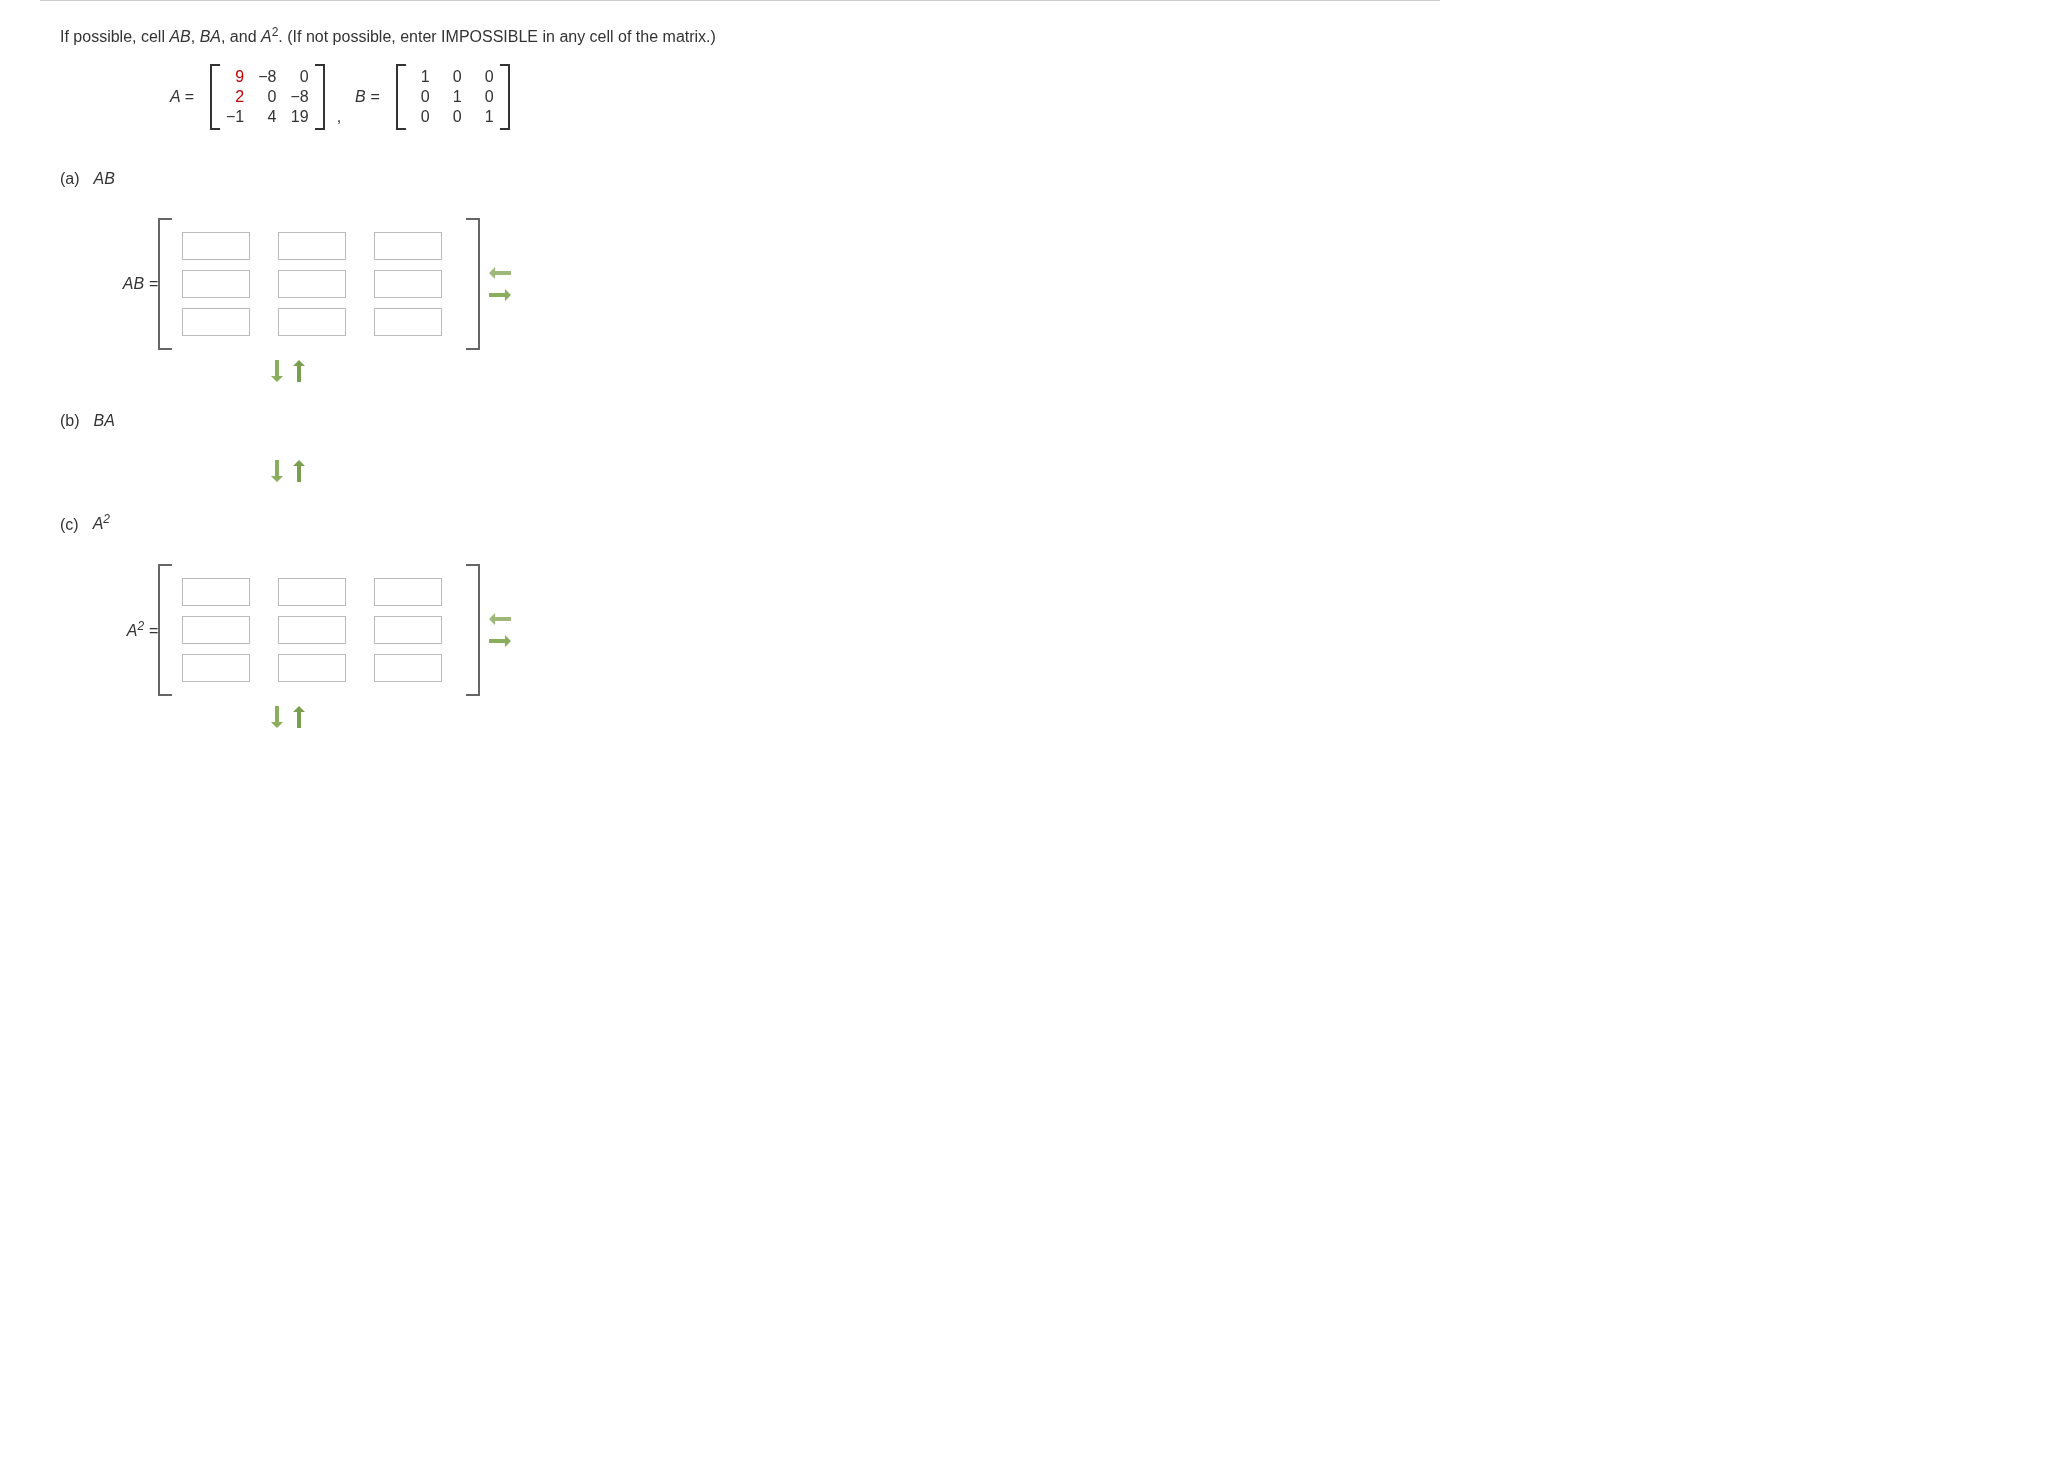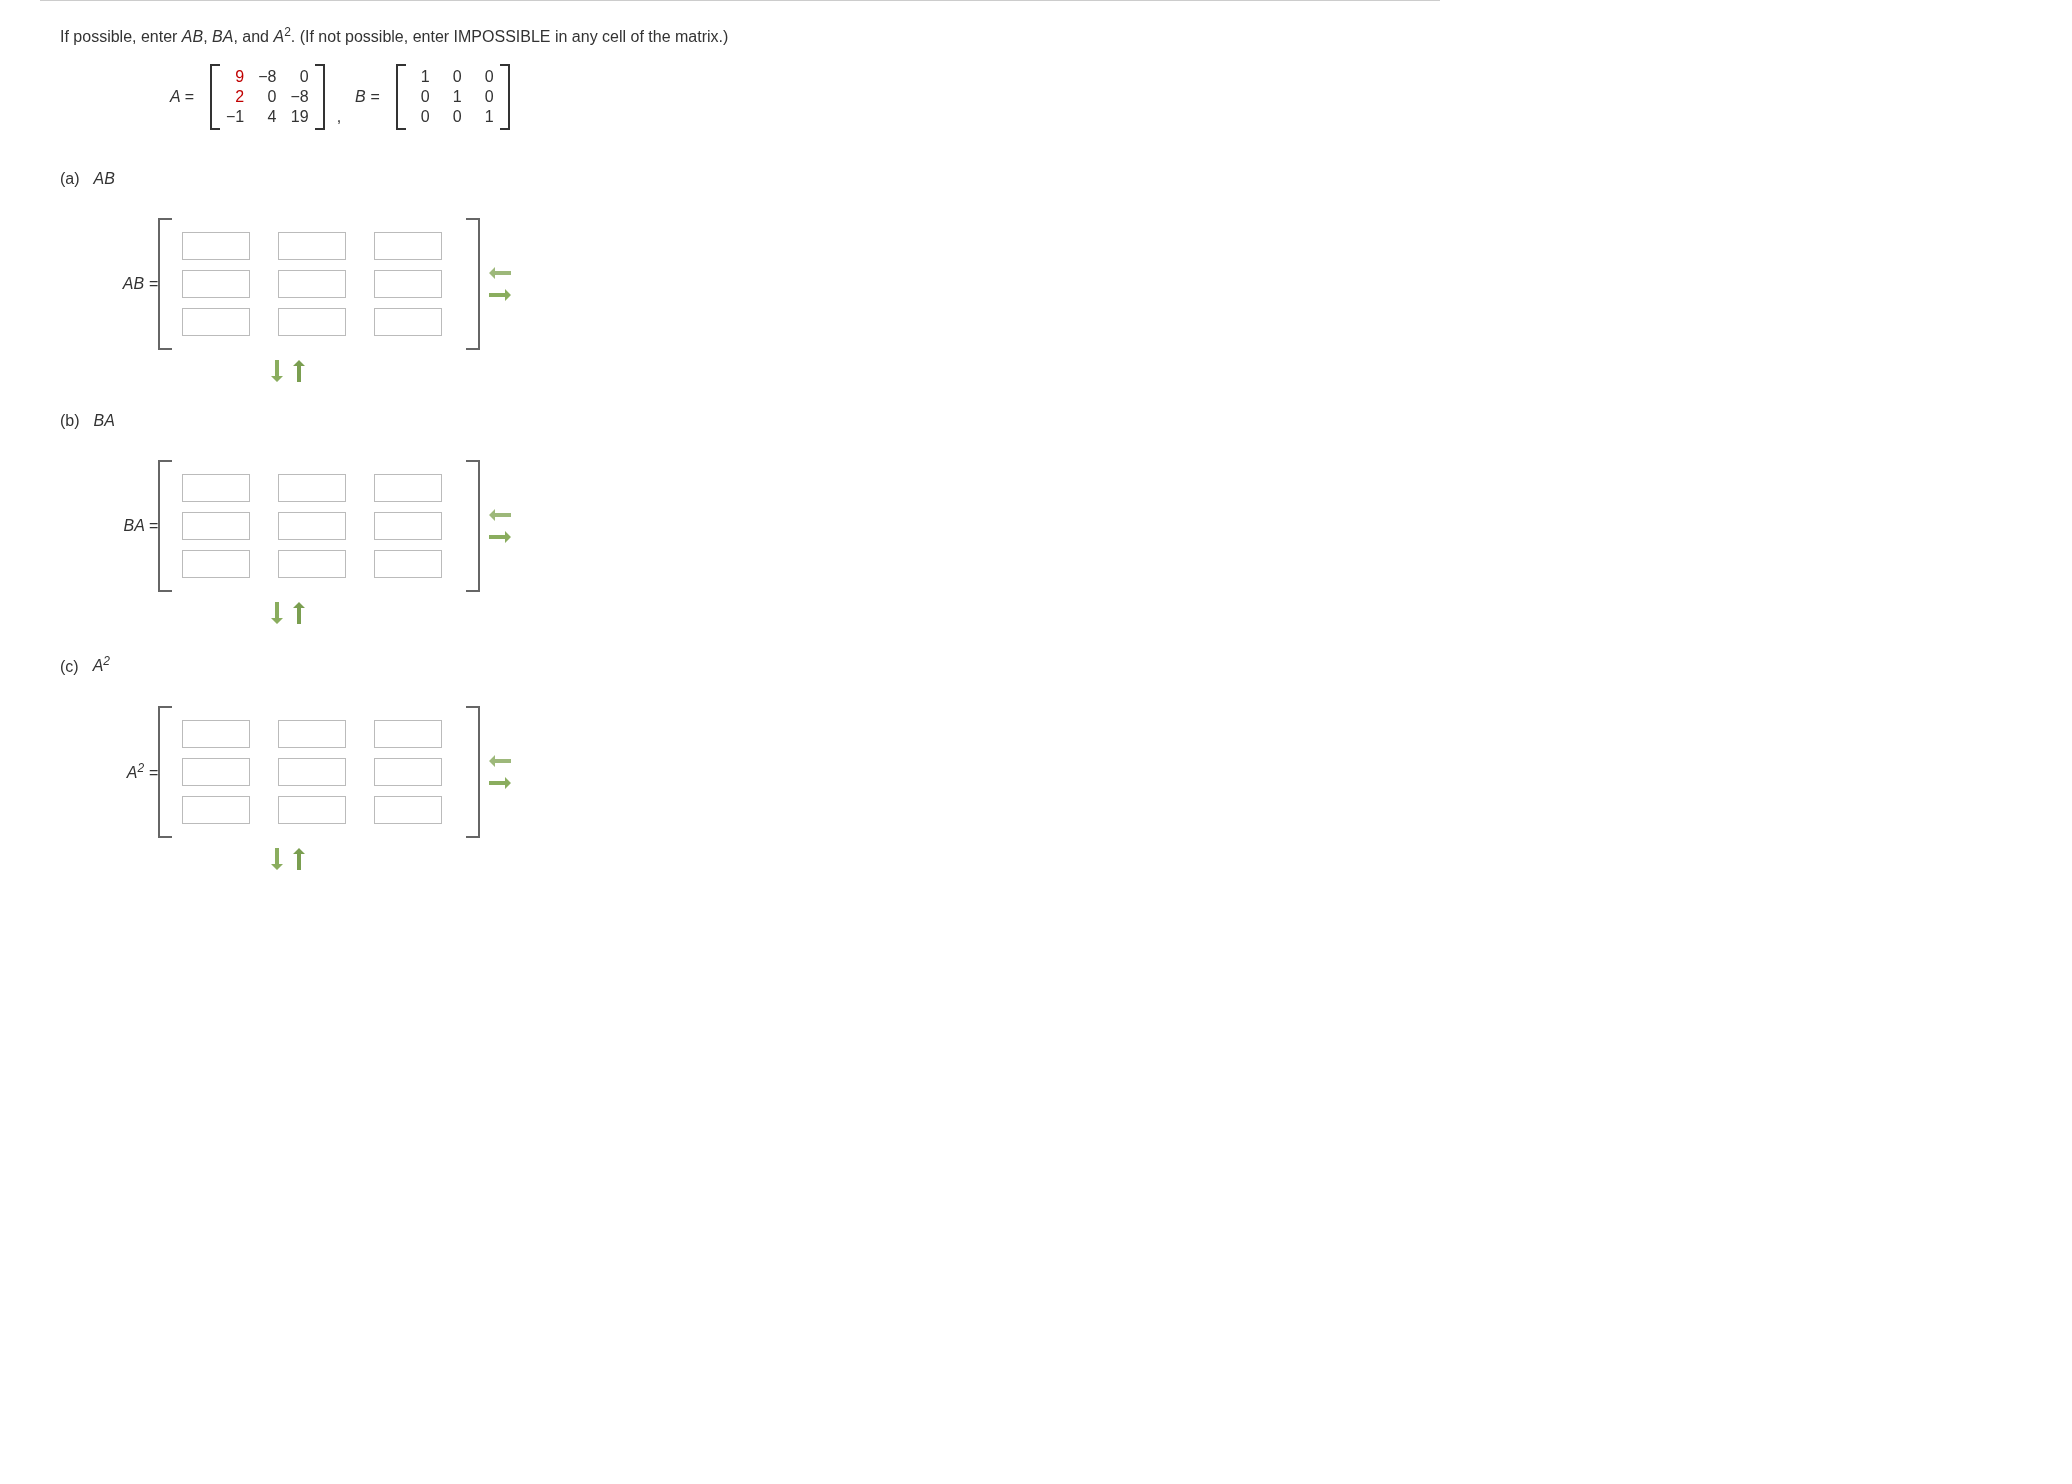--- a/index.html
+++ b/index.html
@@ -127,21 +127,21 @@
     margin-top: 6px;
   }
   .arrow-svg { display: block; }
 </style>
 </head>
 <body>
 
 <div class="page">
 
   <div class="question-text">
-    <span>If possible, enter </span>
+    <span>If possible, cell </span>
     <span class="var">AB</span>,
     <span class="var">BA</span>, and
     <span class="var">A</span><sup>2</sup><span>. (If not possible, enter IMPOSSIBLE in any cell of the matrix.)</span>
   </div>
 
   <div class="matrices-row">
     <span class="eq-label">A =</span>
     <div class="bracket-matrix">
       <div class="bracket"></div>
       <div class="matrix-cells a">
@@ -223,50 +223,20 @@
           </svg>
       </div>
     </div>
   </div>
 
   <div class="part">
     <div class="part-label">
       <span class="tag">(b)</span>
       <span class="expr">BA</span>
     </div>
-    <div class="answer-row">
-      <span class="lhs">BA =</span>
-      <div class="input-matrix-wrap">
-        <div class="big-bracket"></div>
-        <div class="input-grid">
-          <input class="cell-input" style="">
-          <input class="cell-input" style="">
-          <input class="cell-input" style="">
-          <input class="cell-input" style="">
-          <input class="cell-input" style="">
-          <input class="cell-input" style="">
-          <input class="cell-input" style="">
-          <input class="cell-input" style="">
-          <input class="cell-input" style="">
-        </div>
-        <div class="big-bracket right"></div>
-      </div>
-      <div class="col-arrows">
-        <div class="arrow-btn">
-          <svg class="arrow-svg" width="22" height="14" viewBox="0 0 22 14">
-              <path d="M22 5 L6 5 L6 1 L0 7 L6 13 L6 9 L22 9 Z" fill="#9db87a"></path>
-            </svg>
-        </div>
-        <div class="arrow-btn">
-          <svg class="arrow-svg" width="22" height="14" viewBox="0 0 22 14">
-              <path d="M0 5 L16 5 L16 1 L22 7 L16 13 L16 9 L0 9 Z" fill="#8aad5e"></path>
-            </svg>
-        </div>
-      </div>
-    </div>
     <div class="row-arrows">
       <div class="arrow-btn">
         <svg class="arrow-svg" width="14" height="22" viewBox="0 0 14 22">
             <path d="M5 0 L5 16 L1 16 L7 22 L13 16 L9 16 L9 0 Z" fill="#8aad5e"></path>
           </svg>
       </div>
       <div class="arrow-btn">
         <svg class="arrow-svg" width="14" height="22" viewBox="0 0 14 22">
             <path d="M5 22 L5 6 L1 6 L7 0 L13 6 L9 6 L9 22 Z" fill="#7a9e50"></path>
           </svg>

